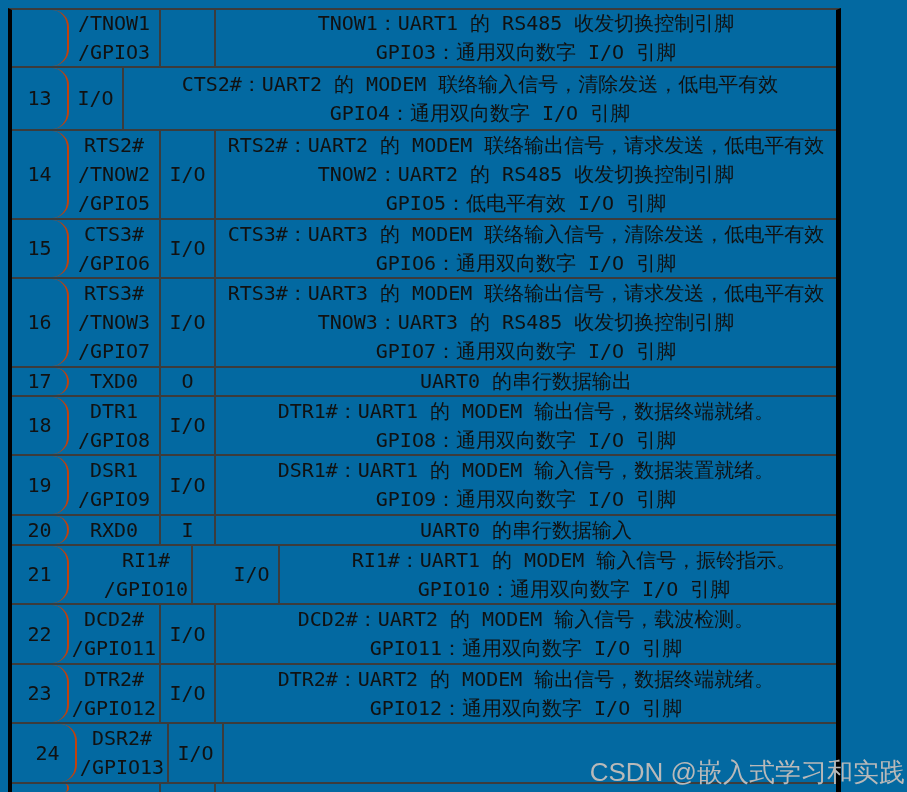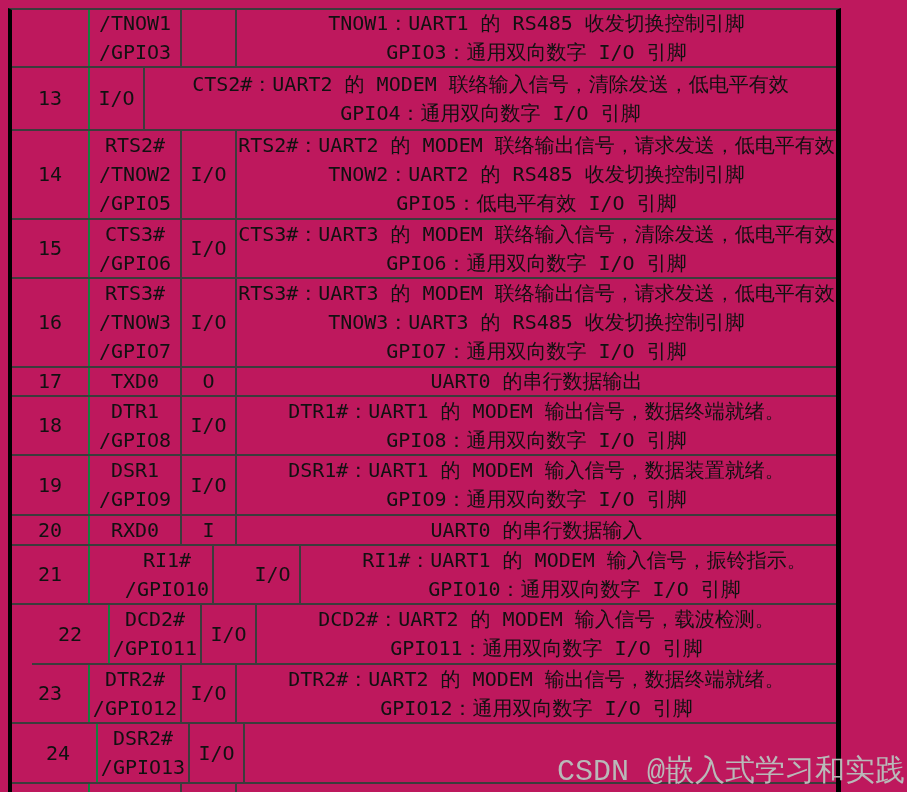--- a/index.html
+++ b/index.html
@@ -1,19 +1,19 @@
 <!DOCTYPE html>
 <html><head>
 <meta charset="utf-8">
 <style>
   html,body{margin:0;padding:0;background:#fff;}
   #page{
     position:relative;
     width:907px;height:792px;
-    background:#be185d;
+    background:#0369a1;
     overflow:hidden;
     font-family:"DejaVu Sans Mono","Liberation Mono",monospace;
     color:#111;
   }
   #pin-table{
     position:absolute;
     left:8px;top:8px;
     width:833px;
     border-left:4px solid #000;
     border-right:5px solid #000;
@@ -28,38 +28,38 @@
   }
   .row:last-child{border-bottom:none;}
   .cell{
     box-sizing:border-box;
     display:flex;
     flex-direction:column;
     justify-content:center;
     align-items:center;
     overflow:hidden;
   }
-  .c-pin{width:78px;border-right:2px solid #15803d;}
+  .c-pin{width:57px;border-right:2px solid #c2410c;border-radius:17px;}
   .c-name{width:92px;border-right:2px solid #3c3c3c;}
   .c-type{width:55px;border-right:2px solid #3c3c3c;}
   .c-desc{flex:1;}
   .txt{
     font-size:20px;
     line-height:29px;
     white-space:nowrap;
     text-align:center;
   }
   #watermark{
     position:absolute;
     right:2px;
     top:758px;
-    font-size:30px;
+    font-size:26px;
     line-height:28px;
     color:#b9b9b9;
-    font-family:Liberation Mono, monospace;
+    font-family:Liberation Sans, sans-serif;
     white-space:nowrap;
     pointer-events:none;
     text-align:center;
   }
 </style>
 </head>
 <body>
 
 <div id="page">
 
@@ -213,21 +213,21 @@
           <div class="txt">/GPIO10</div>
         </div>
       <div class="cell c-type">
         <div class="txt">I/O</div>
       </div>
       <div class="cell c-desc">
           <div class="txt">RI1#：UART1 的 MODEM 输入信号，振铃指示。</div>
           <div class="txt">GPIO10：通用双向数字 I/O 引脚</div>
         </div>
     </div>
-      <div class="row" style="height: 60px; margin-left: 20px;">
+      <div class="row" style="height: 60px;">
       <div class="cell c-pin">
         <div class="txt">22</div>
       </div>
       <div class="cell c-name">
           <div class="txt">DCD2#</div>
           <div class="txt">/GPIO11</div>
         </div>
       <div class="cell c-type">
         <div class="txt">I/O</div>
       </div>

